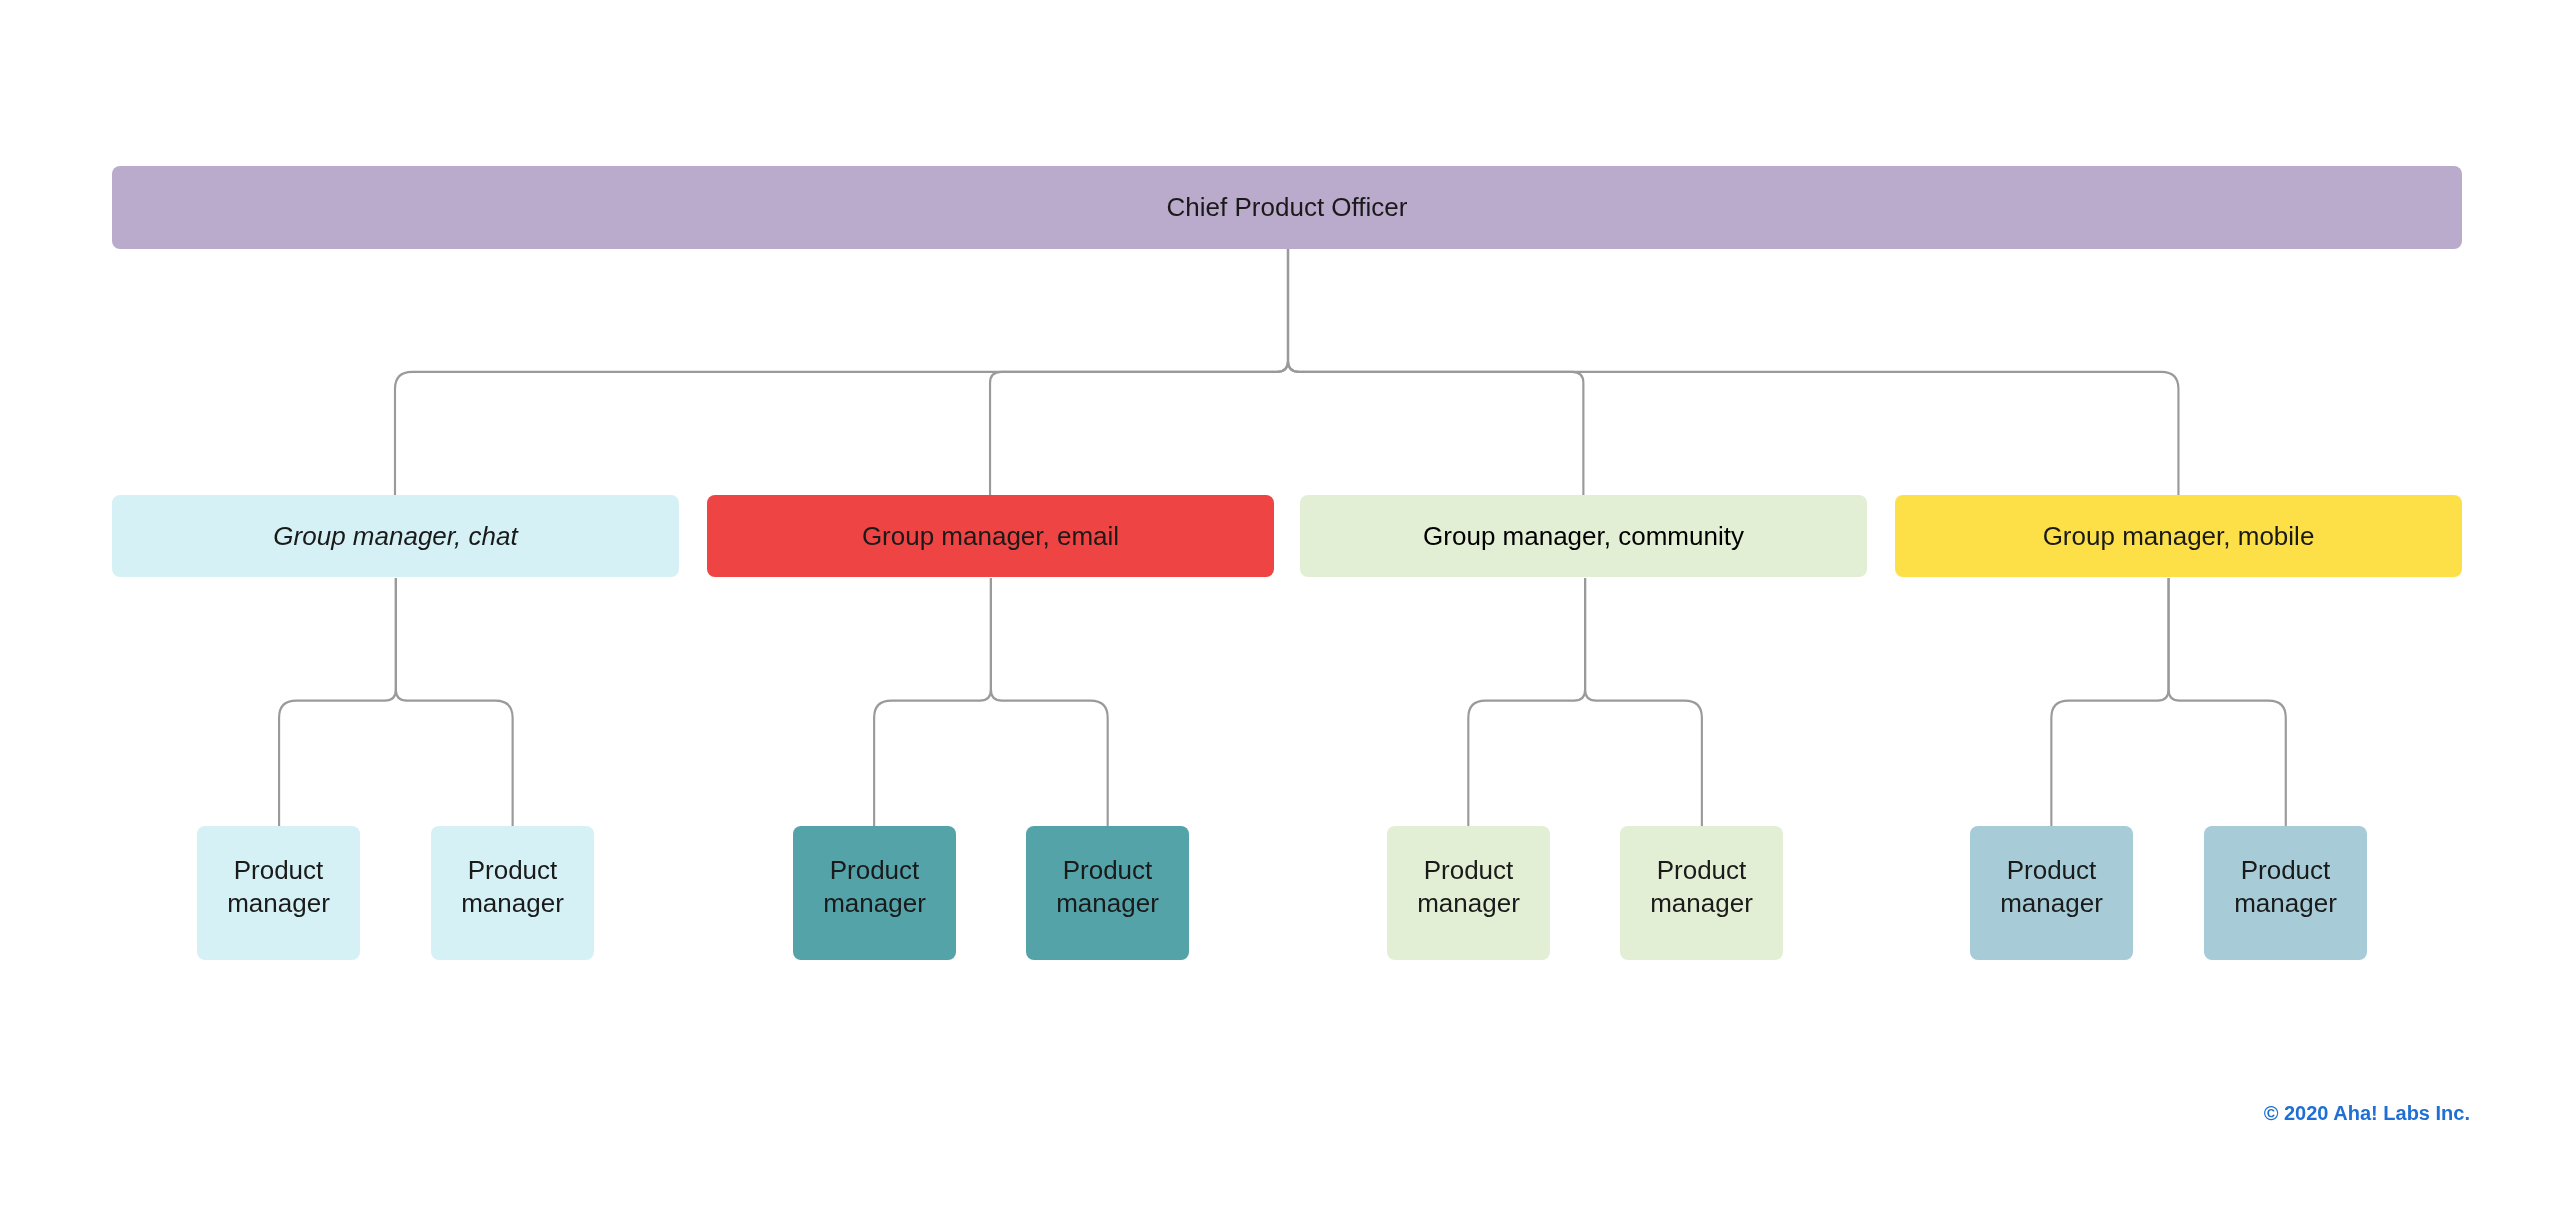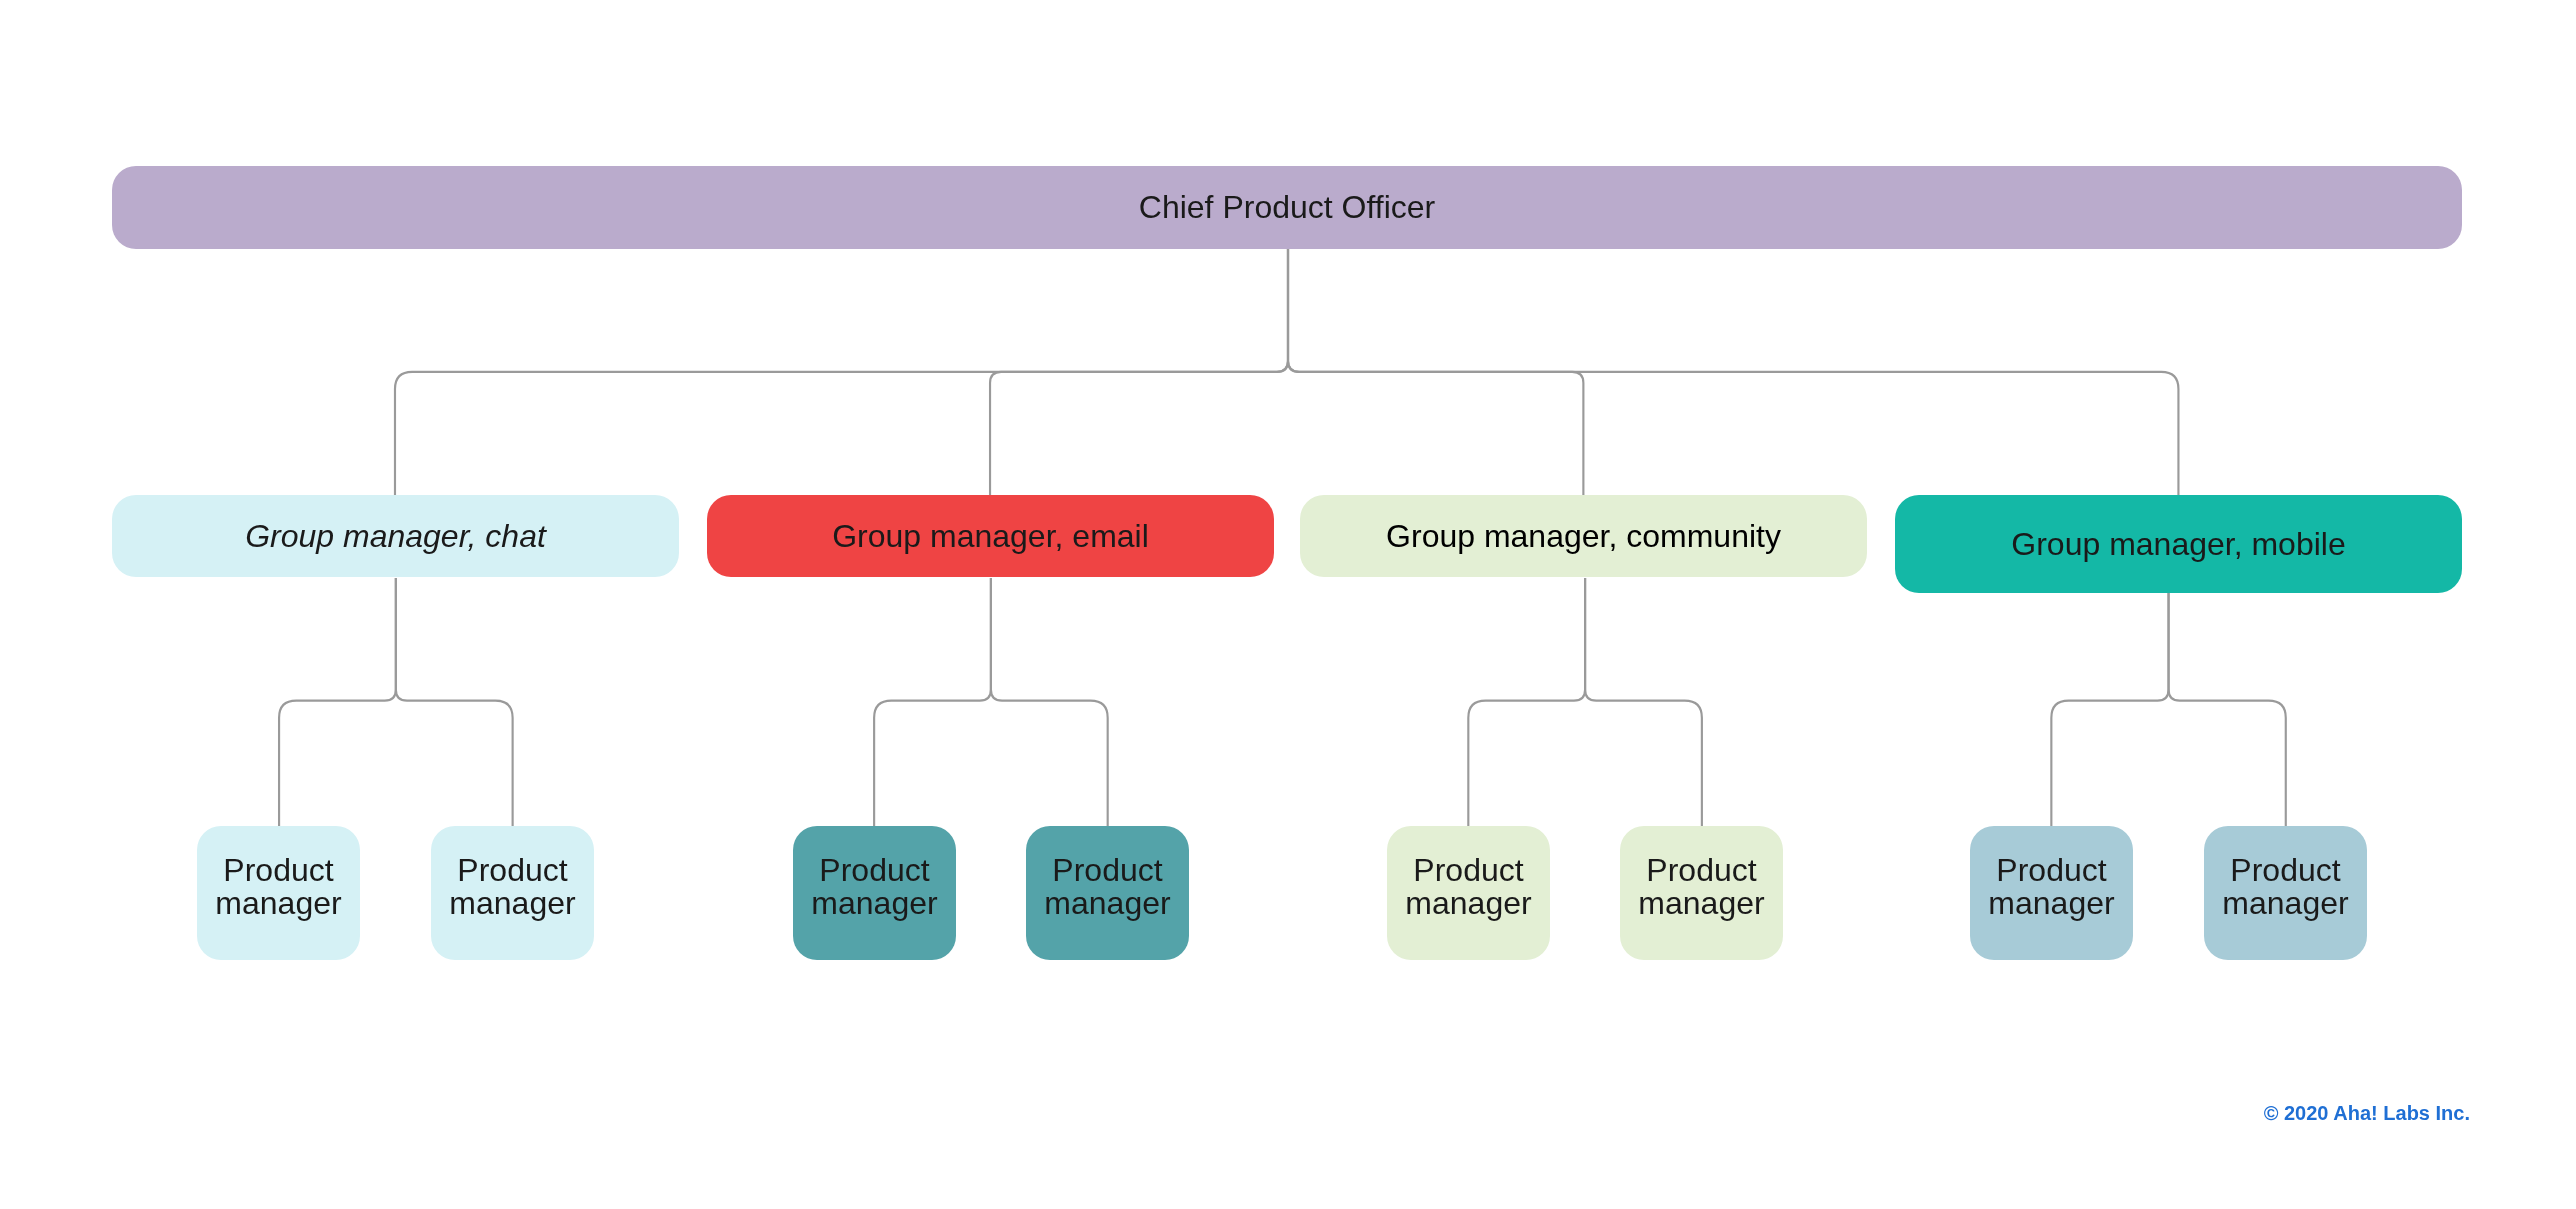--- a/index.html
+++ b/index.html
@@ -8,22 +8,22 @@
     width:2576px;height:1209px;
     background:#ffffff;
     font-family:"Liberation Sans",sans-serif;
     overflow:hidden;
   }
   .connectors{position:absolute;left:0;top:0;width:2576px;height:1209px;}
   .node{
     position:absolute;
     display:flex;align-items:center;justify-content:center;
     text-align:center;
-    border-radius:24px;
-    font-size:32px;line-height:33px;
+    border-radius:8px;
+    font-size:26px;line-height:33px;
     color:#1a1a1a;
   }
   .node .lbl{display:block;}
   .pm{padding-bottom:13px;box-sizing:border-box;}
   .copyright{
     position:absolute;
     right:106px;top:1084px;
     font-size:20px;font-weight:bold;
     white-space:nowrap;
   }
@@ -72,21 +72,21 @@
       </div>
       <div class="node" style="left: 1300px; top: 495px; width: 567px; height: 82px; background: rgb(227, 239, 212); color: #000000;">
         <span class="lbl">Group manager, community</span>
       </div>
       <div class="node pm" style="left: 1387px; top: 826px; width: 163px; height: 134px; background: rgb(227, 239, 212); color: rgb(26, 26, 26);">
         <span class="lbl">Product manager</span>
       </div>
       <div class="node pm" style="left: 1620px; top: 826px; width: 163px; height: 134px; background: rgb(227, 239, 212); color: rgb(26, 26, 26);">
         <span class="lbl">Product manager</span>
       </div>
-      <div class="node" style="left: 1895px; top: 495px; width: 567px; height: 98px; background: #14b8a6; color: rgb(26, 26, 26);">
+      <div class="node" style="left: 1895px; top: 495px; width: 567px; height: 82px; background: #fde047; color: rgb(26, 26, 26);">
         <span class="lbl">Group manager, mobile</span>
       </div>
       <div class="node pm" style="left: 1970px; top: 826px; width: 163px; height: 134px; background: rgb(167, 203, 215); color: rgb(26, 26, 26);">
         <span class="lbl">Product manager</span>
       </div>
       <div class="node pm" style="left: 2204px; top: 826px; width: 163px; height: 134px; background: rgb(167, 203, 215); color: rgb(26, 26, 26);">
         <span class="lbl">Product manager</span>
       </div>
     </div>
   <div class="copyright" style="color: rgb(31, 111, 212); margin-top: 18px;">© 2020 Aha! Labs Inc.</div>

